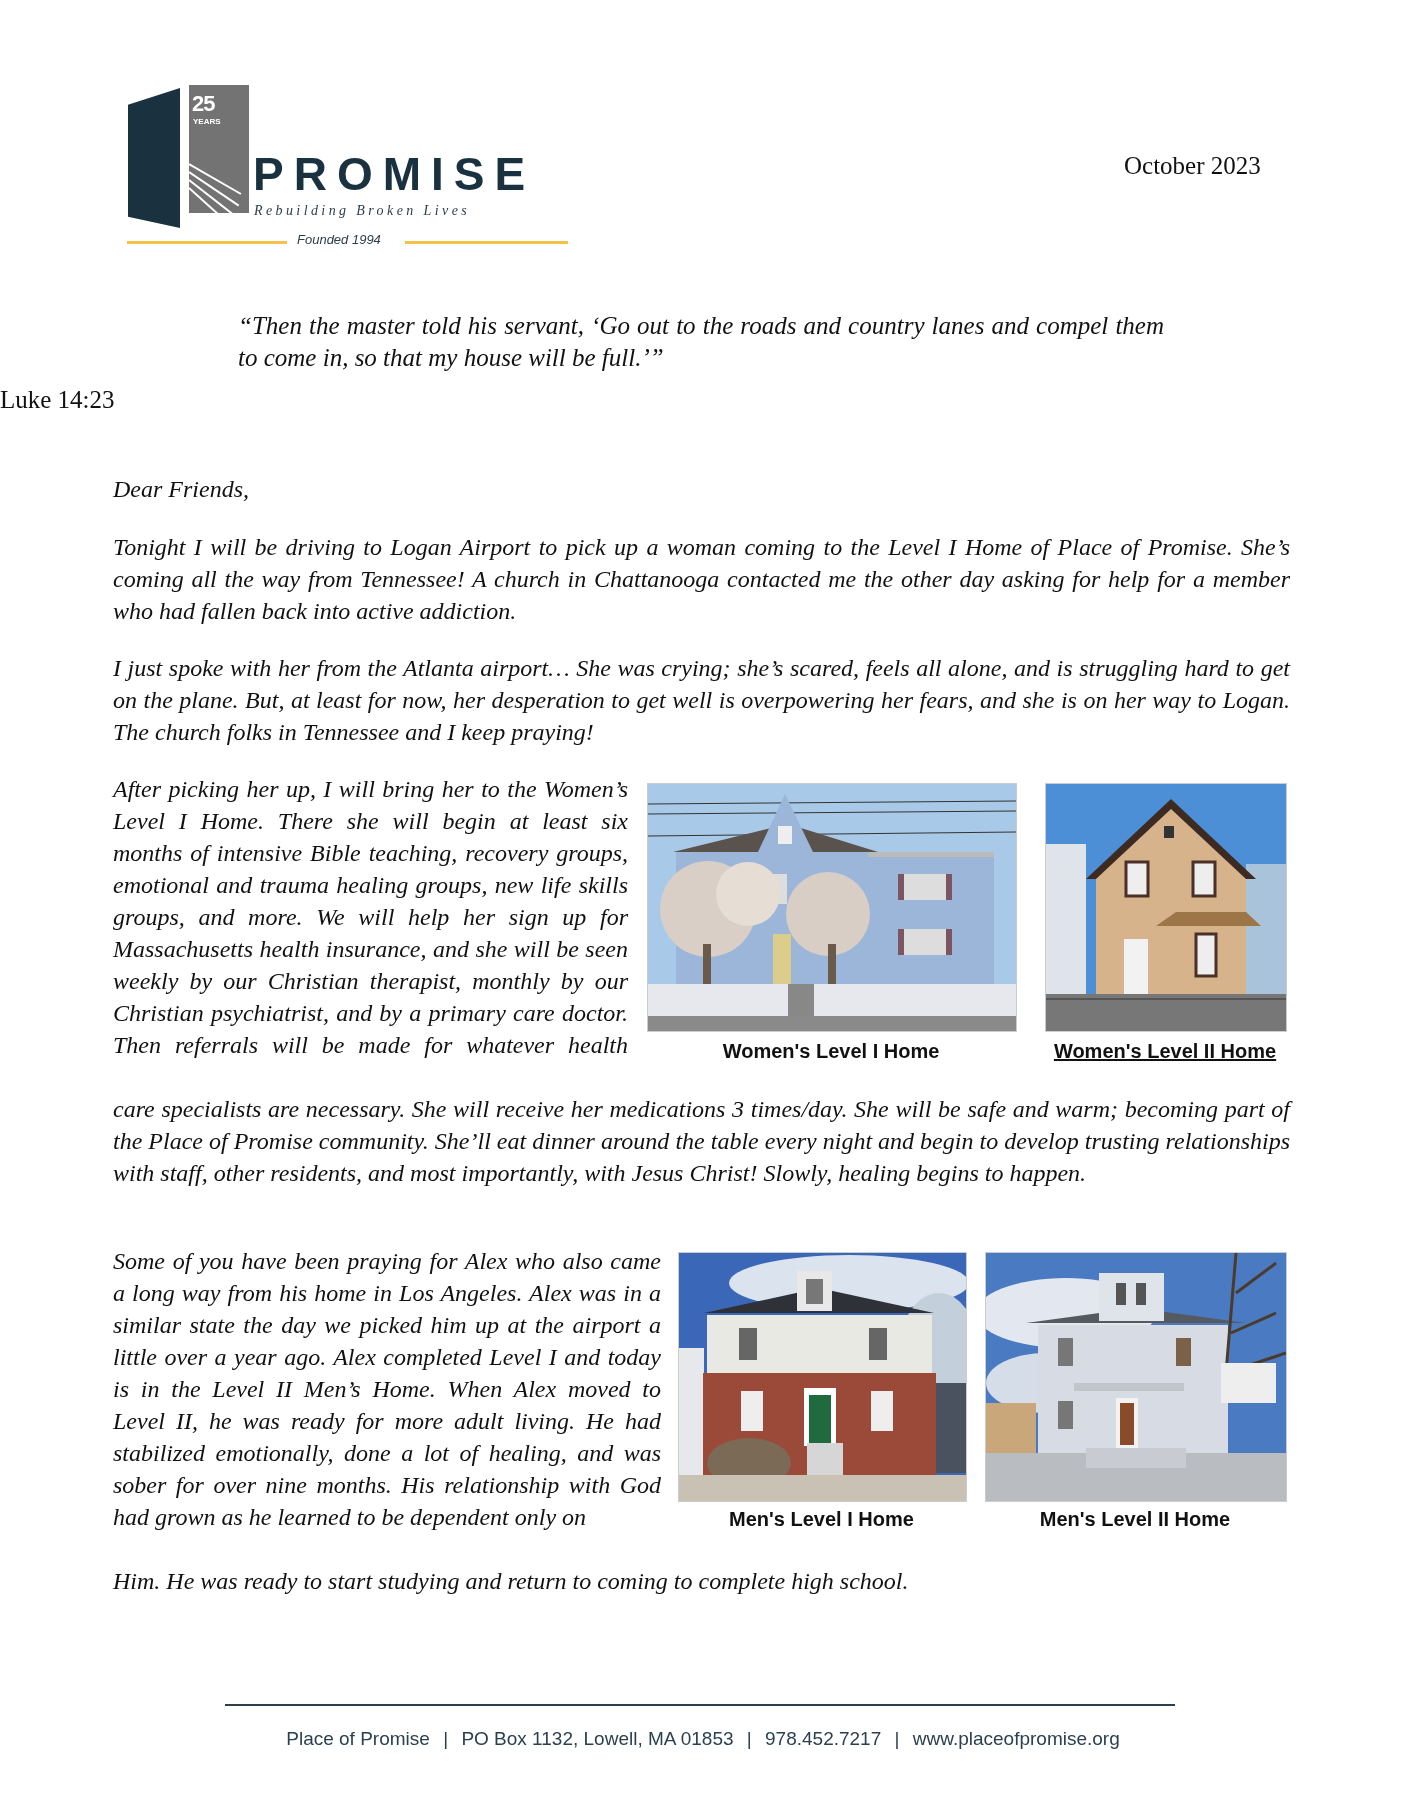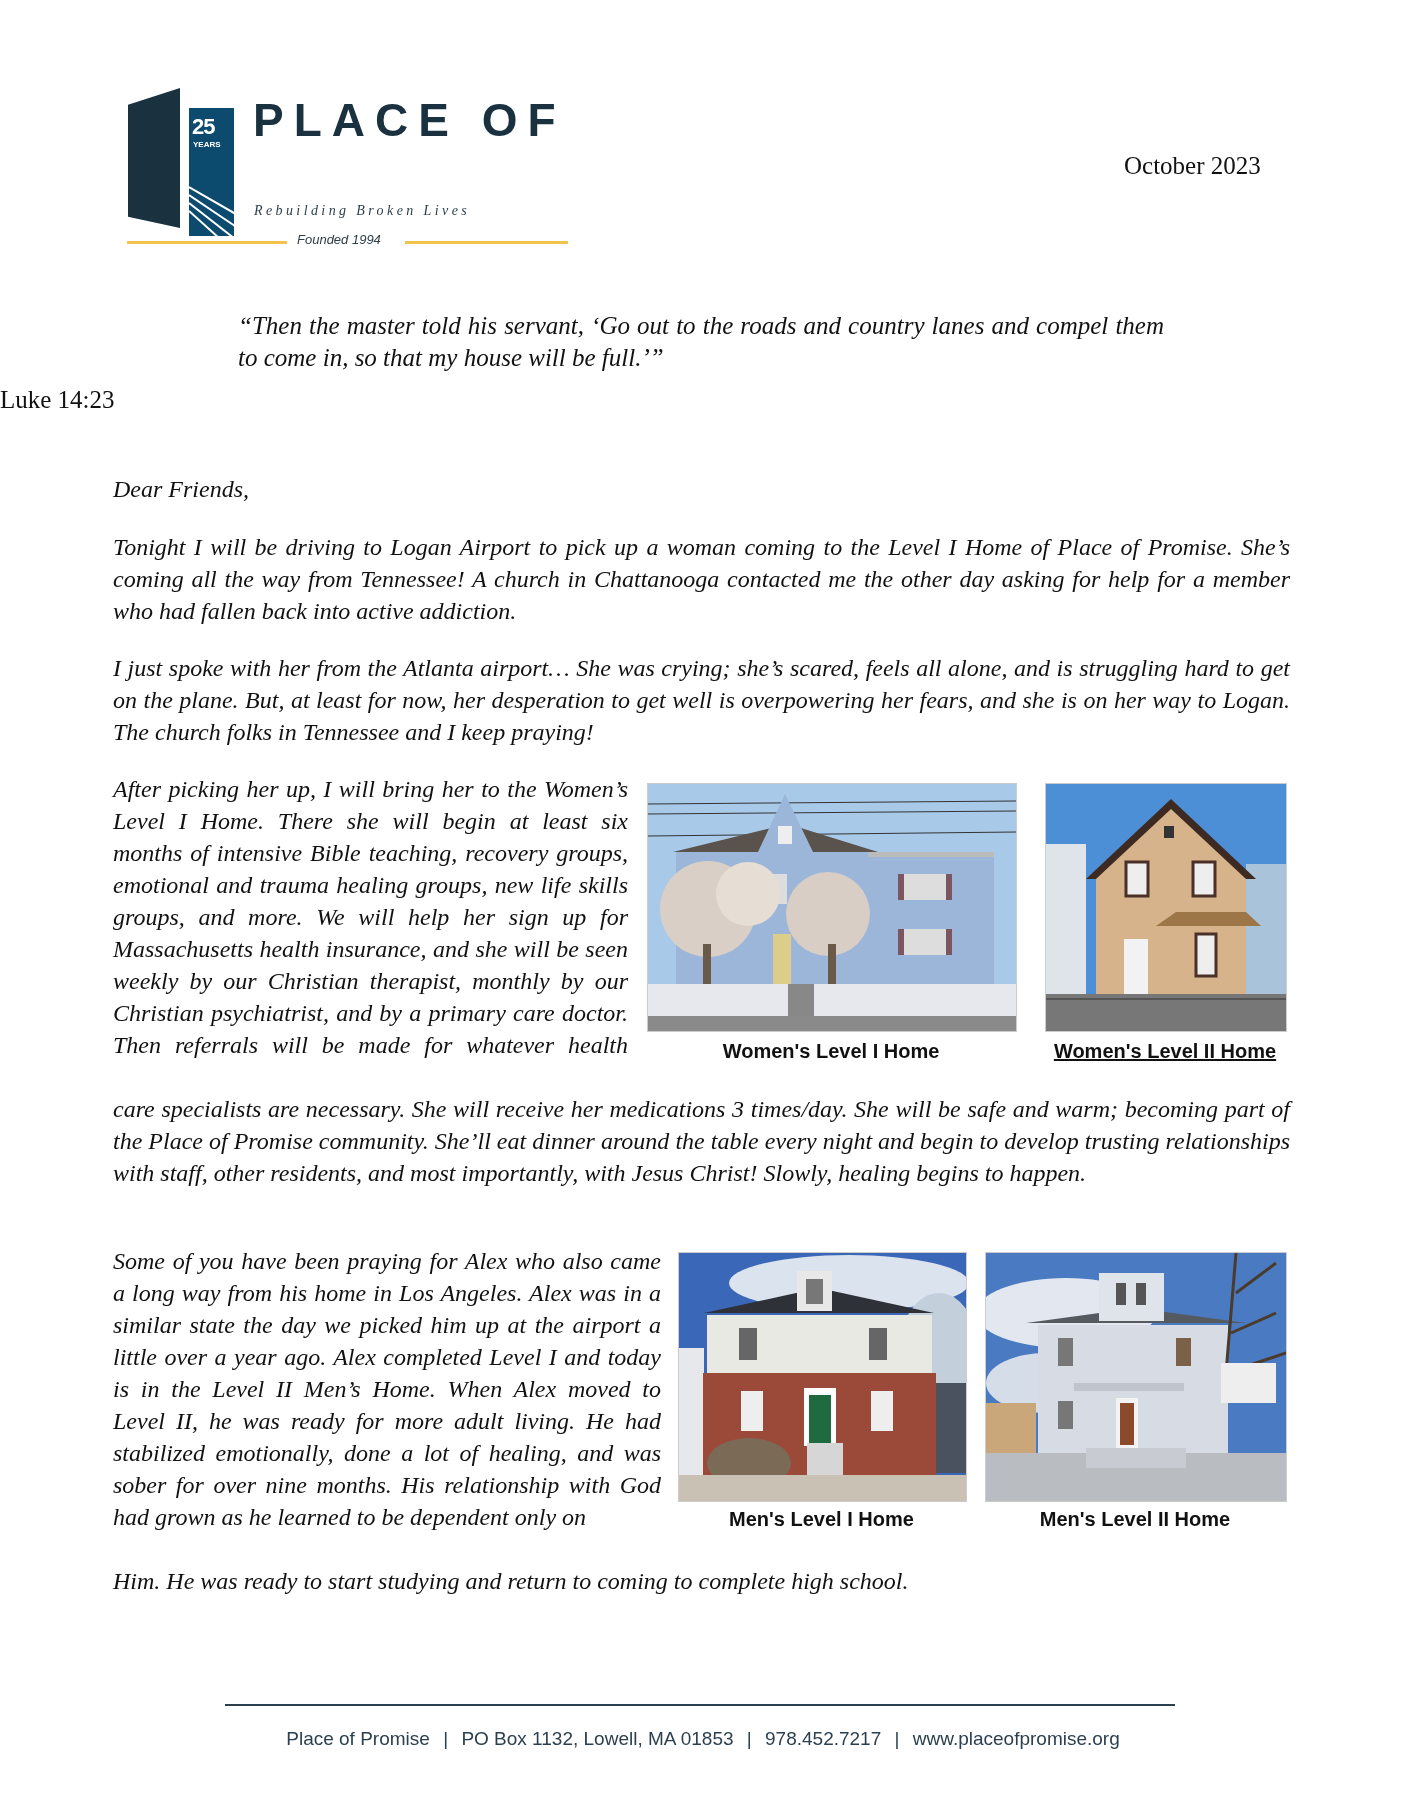--- a/index.html
+++ b/index.html
@@ -4,21 +4,21 @@
 <style>
   html, body { margin:0; padding:0; background:#ffffff; }
   body { width:1406px; height:1819px; position:relative; overflow:hidden;
          font-family:"Liberation Serif", "DejaVu Serif", serif; color:#111; }
   .abs { position:absolute; }
 
   
   .logo { left:125px; top:85px; width:445px; height:170px; }
   .logo .door { position:absolute; left:3px; top:3px; width:52px; height:140px; background:#1a3140;
                 clip-path:polygon(0 12%, 100% 0, 100% 100%, 0 92%); }
-  .logo .panel { position:absolute; left:64px; top:23px; width:45px; height:128px; background:#0c4a6e; overflow:hidden; }
+  .logo .panel { position:absolute; left:64px; top:0; width:60px; height:128px; background:#737373; overflow:hidden; }
   .logo .panel .num { position:absolute; left:3px; top:6px; font-family:"Liberation Sans", sans-serif; font-weight:bold;
                       font-size:22px; color:#fff; letter-spacing:-1px; }
   .logo .panel .yrs { position:absolute; left:4px; top:32px; font-family:"Liberation Sans", sans-serif; font-weight:bold;
                       font-size:8px; color:#fff; }
   .logo .panel .ray { position:absolute; height:2px; background:#fff; transform-origin:left center; }
   .logo .word { position:absolute; left:128px; font-family:"Liberation Sans", sans-serif; font-weight:bold;
                 color:#1a3140; font-size:46px; letter-spacing:10px; line-height:1; }
   .logo .w1 { top:12px; }
   .logo .w2 { top:66px; }
   .logo .tag { position:absolute; left:129px; top:118px; font-family:Liberation Serif, serif; font-style:italic;
@@ -58,21 +58,21 @@
 <div class="abs logo">
   <div class="door"></div>
   <div class="panel">
     <span class="num">25</span>
     <span class="yrs">YEARS</span>
     <div class="ray" style="left:0;top:78px;width:60px;transform:rotate(30deg);"></div>
     <div class="ray" style="left:0;top:86px;width:60px;transform:rotate(34deg);"></div>
     <div class="ray" style="left:0;top:94px;width:60px;transform:rotate(38deg);"></div>
     <div class="ray" style="left:0;top:102px;width:60px;transform:rotate(42deg);"></div>
   </div>
-  <div class="word w1">PLACE OF</div>
+  <div class="word w2">PROMISE</div>
   <div class="tag">Rebuilding Broken Lives</div>
   <div class="rule" style="left:2px;width:160px;"></div>
   <div class="founded">Founded 1994</div>
   <div class="rule" style="left:280px;width:163px;"></div>
 </div>
 
 <div class="abs date">October 2023</div>
 
 <div class="abs quote">“Then the master told his servant, ‘Go out to the roads and country lanes and compel them to come in, so that my house will be full.’”</div>
 <div class="abs ref">Luke 14:23</div>

